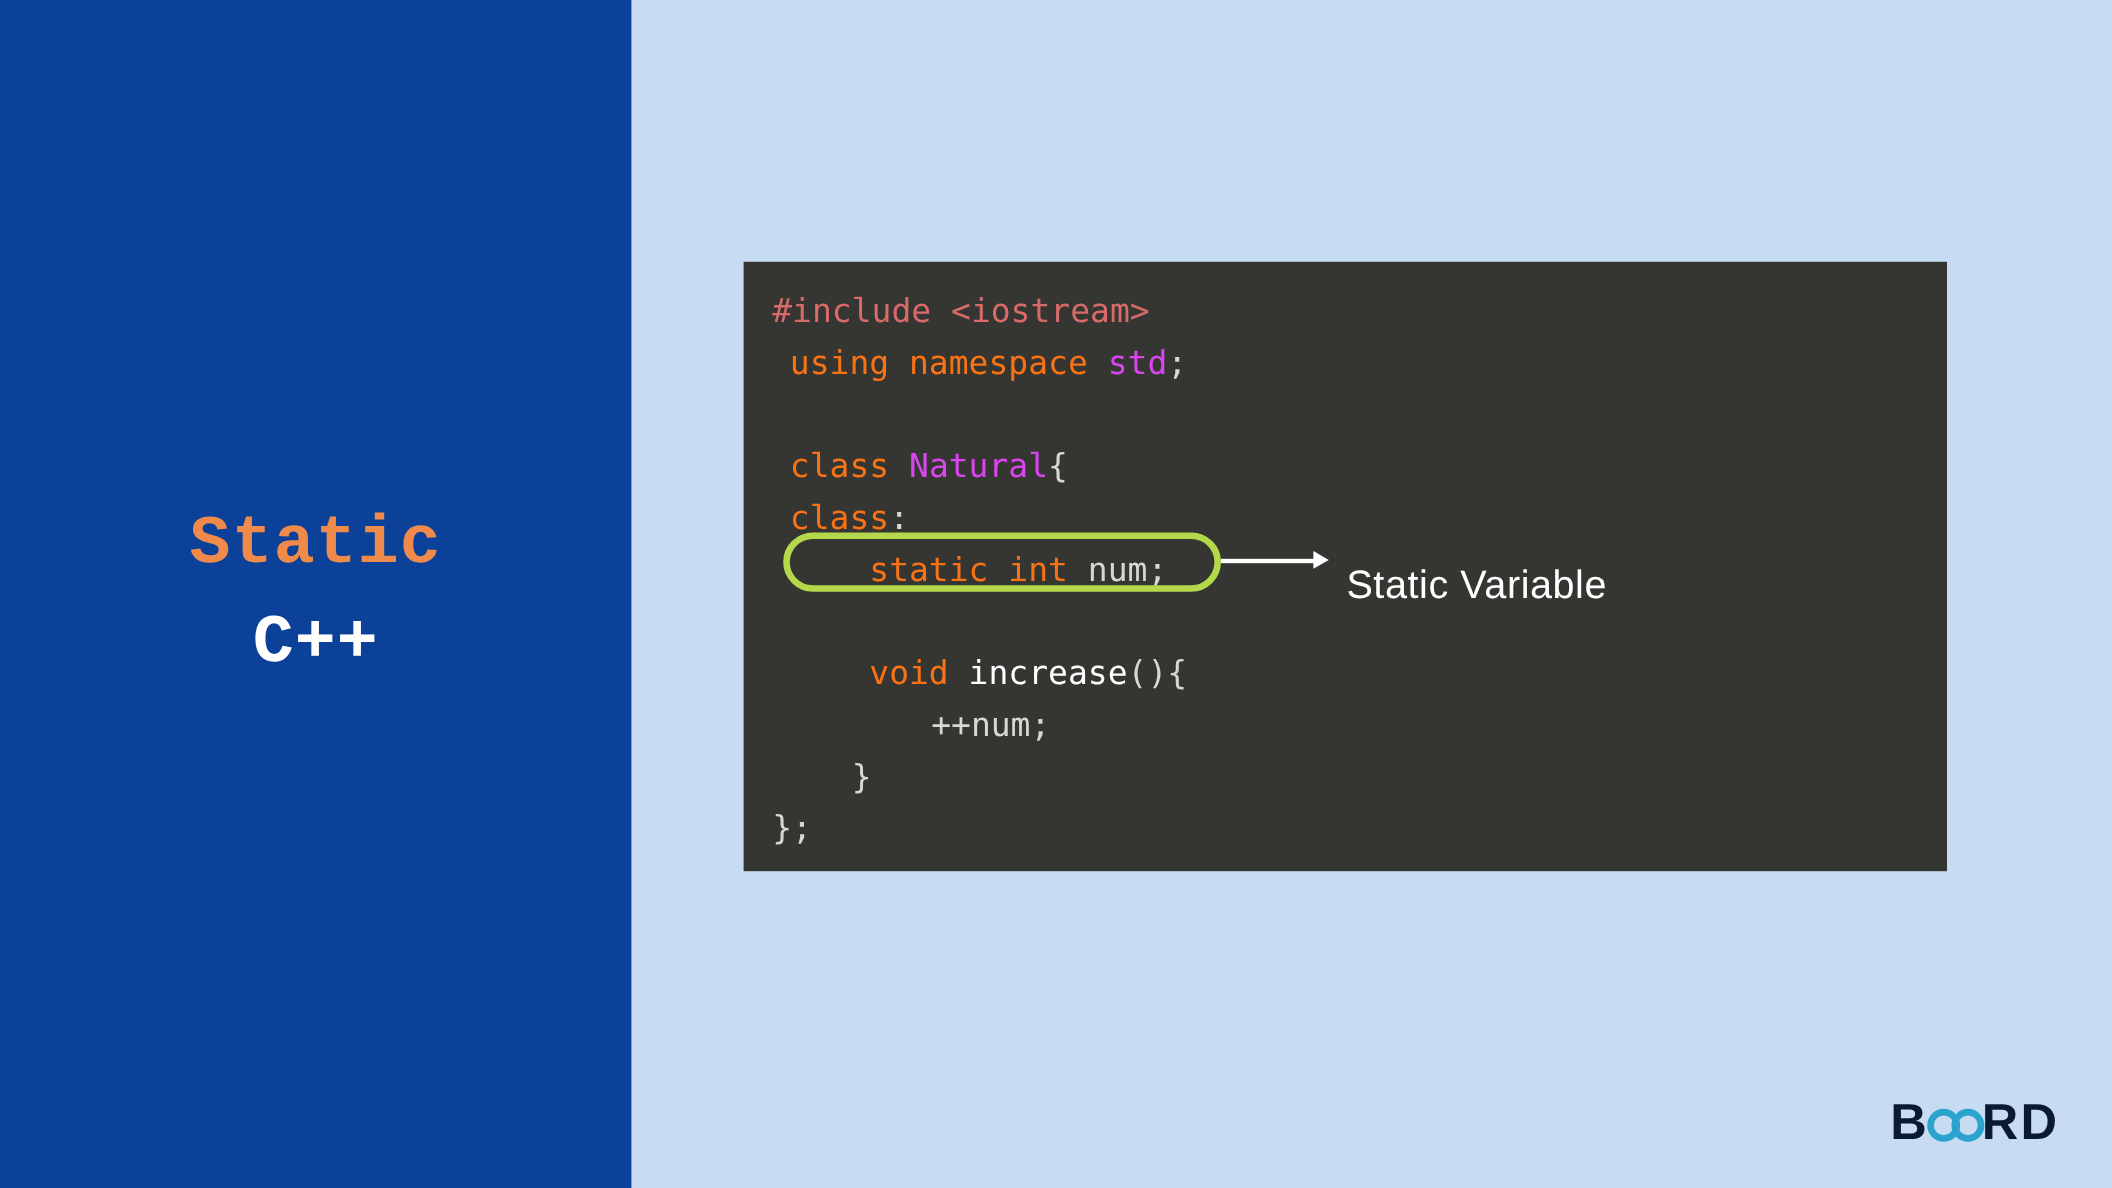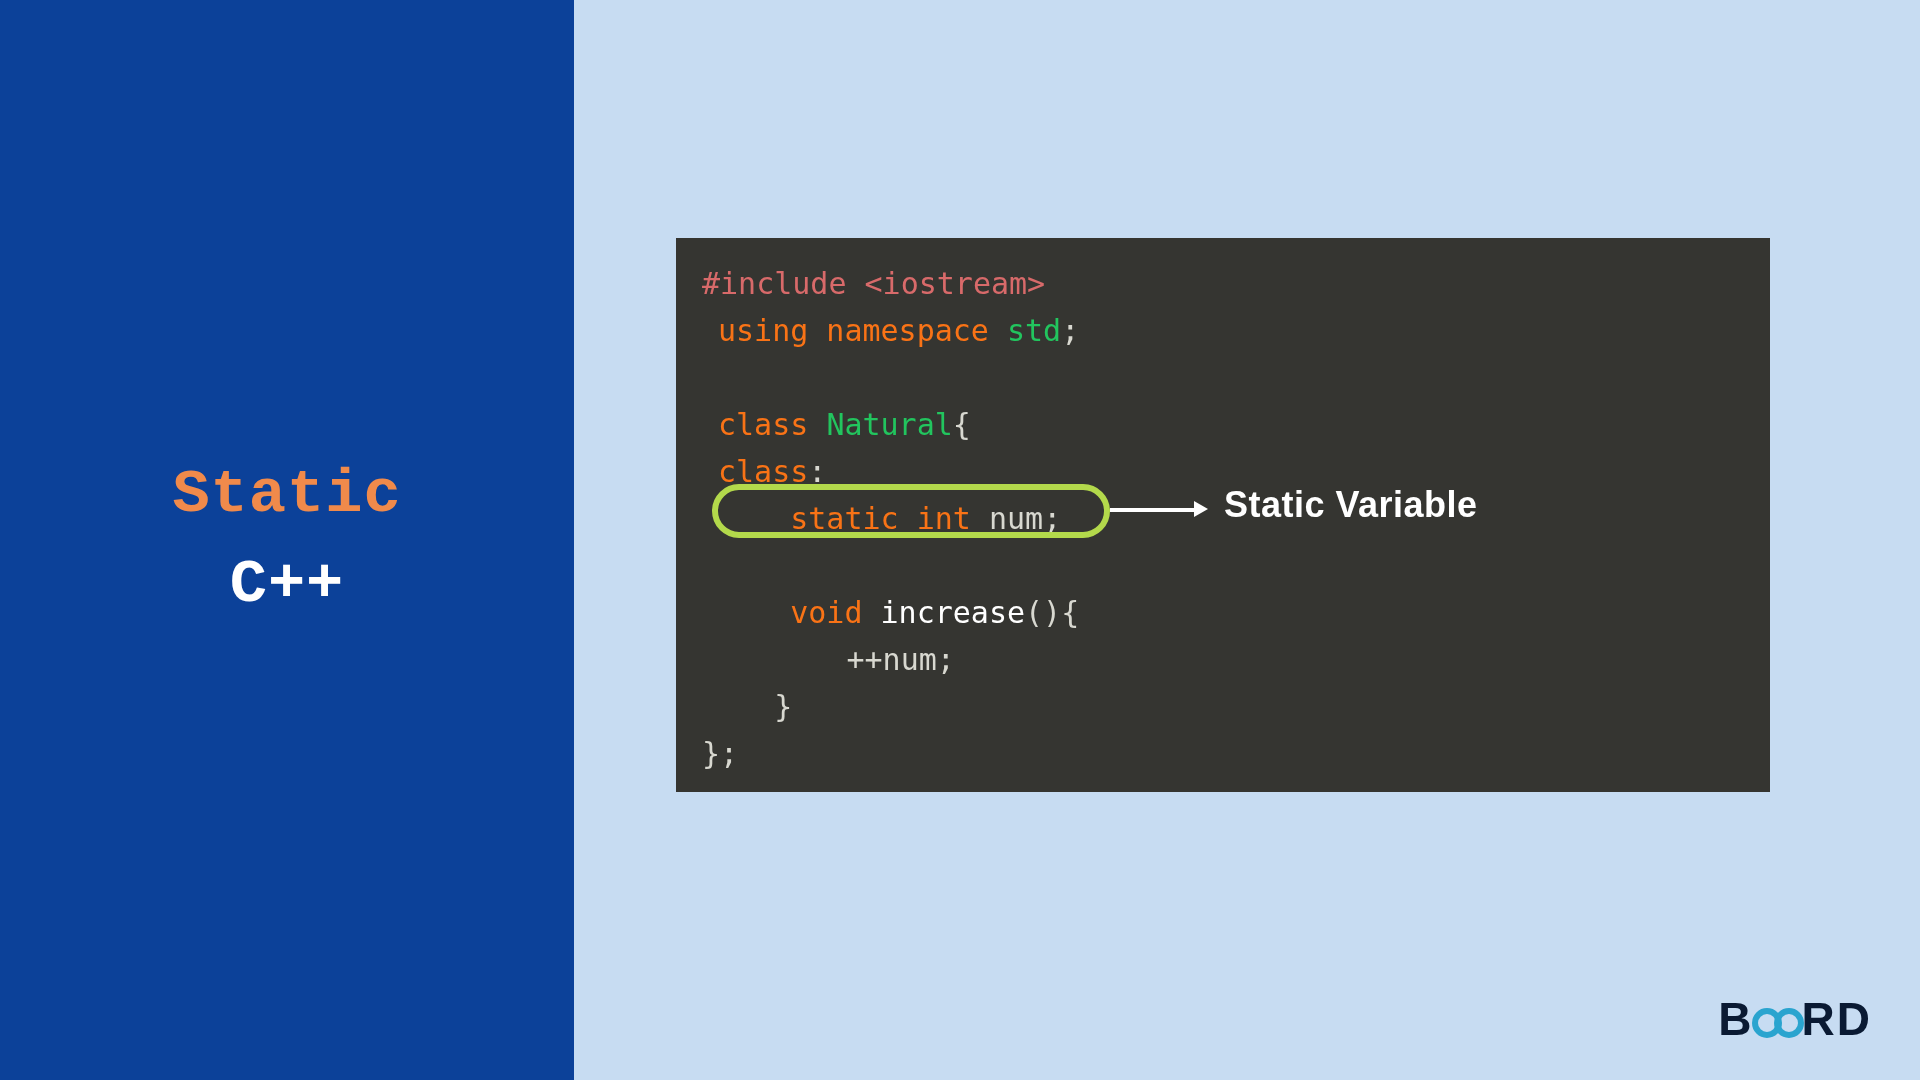--- a/index.html
+++ b/index.html
@@ -20,21 +20,21 @@
     padding: 22px 26px;
     font-family: "DejaVu Sans Mono", "Consolas", monospace;
     font-size: 30px;
     line-height: 47px;
     color: #d8d8d0;
     white-space: pre;
   }
   .tok-pp    { color: #d86a6a; margin-top: 40px; }  
   .tok-kw    { color: #f97316; margin-left: 16px; }  
   .tok-id    { color: #d8d8d0; }
-  .tok-type  { color: #22c55e; }  
+  .tok-type  { color: #d946ef; }  
   .tok-fn    { color: #ffffff; }
   .highlight-pill {
     position: absolute;
     left: 138px;  
     top: 484px;
     width: 398px;
     height: 54px;
     border: 6px solid #b3d94b;
     border-radius: 28px;
     background: transparent;
@@ -50,23 +50,23 @@
   .arrow-head {
     position:absolute; right:0; top:-6px;
     width:0; height:0;
     border-top:8px solid transparent;
     border-bottom:8px solid transparent;
     border-left:14px solid #ffffff;
   }
   .callout-label {
     position: absolute;
     left: 650px;
-    top: 484px;
+    top: 511px;
     color: #ffffff;
-    font-weight: 700;
+    font-weight: 400;
     font-size: 36px;
     letter-spacing: 0.5px;
   }
   .brand {
     position: absolute;
     right: 48px;
     bottom: 34px;
     font-weight: 900;
     font-size: 46px;
     letter-spacing: 2px;

